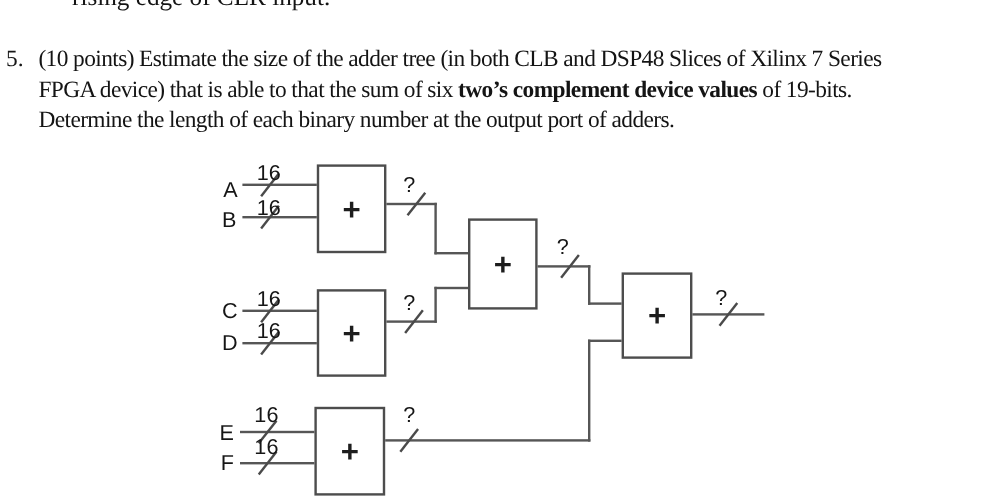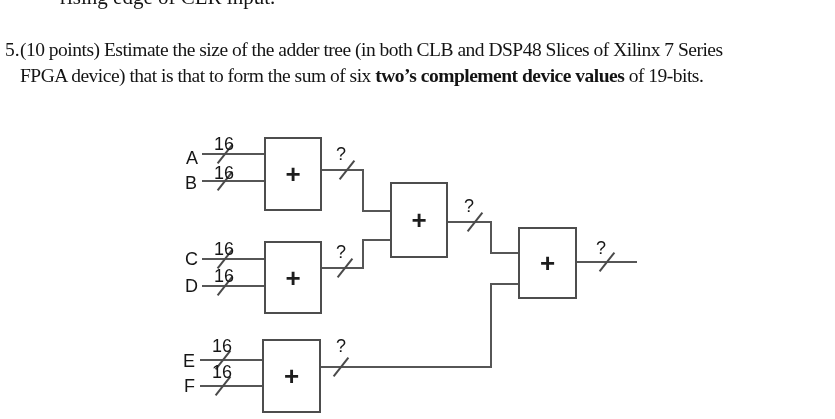--- a/index.html
+++ b/index.html
@@ -11,21 +11,21 @@
   
   .top-fragment {
     position:absolute; left:60px; top:-15px;
     font-size:21px; line-height:24px; white-space:nowrap; color:#141414;
   }
   .q-number {
     position:absolute; left:5px; top:37px;
     font-size:19.5px; line-height:25.5px;
   }
   .q-body {
-    position:absolute; left:20px; top:37px; width:803px;
+    position:absolute; left:32px; top:37px; width:803px;
     font-size:19.5px; line-height:25.5px; letter-spacing:-0.5px; color:#141414;
   }
   .q-line { white-space:nowrap; }
   .q-line b { font-weight:bold; }
 
   .diagram { position:absolute; left:0; top:0; width:835px; height:419px; }
   .box {
     position:absolute; box-sizing:border-box;
     border:2px solid #4d4d4d; background:#ffffff;
     display:flex; align-items:center; justify-content:center;
@@ -50,21 +50,22 @@
 </head>
 <body>
 
 <div class="page">
 
   <div class="top-fragment">rising edge of CLR input.</div>
 
   <div class="q-number">5.</div>
   <div class="q-body">
     <div class="q-line">(10 points) Estimate the size of the adder tree (in both CLB and DSP48 Slices of Xilinx 7 Series</div>
-    <div class="q-line"><span>FPGA device) that is that to form the sum of six </span><b>two’s complement device values</b><span> of 19-bits.</span></div>
+    <div class="q-line"><span>FPGA device) that is able to that the sum of six </span><b>two’s complement device values</b><span> of 19-bits.</span></div>
+    <div class="q-line">Determine the length of each binary number at the output port of adders.</div>
   </div>
 
   <div class="diagram">
 
     <div class="wire h" style="left:202px;top:153px;width:63px"></div>
     <div class="wire h" style="left:202px;top:180px;width:63px"></div>
     <div class="wire h" style="left:202px;top:258px;width:63px"></div>
     <div class="wire h" style="left:202px;top:285px;width:63px"></div>
     <div class="wire h" style="left:200px;top:359px;width:63px"></div>
     <div class="wire h" style="left:200px;top:385px;width:63px"></div>

